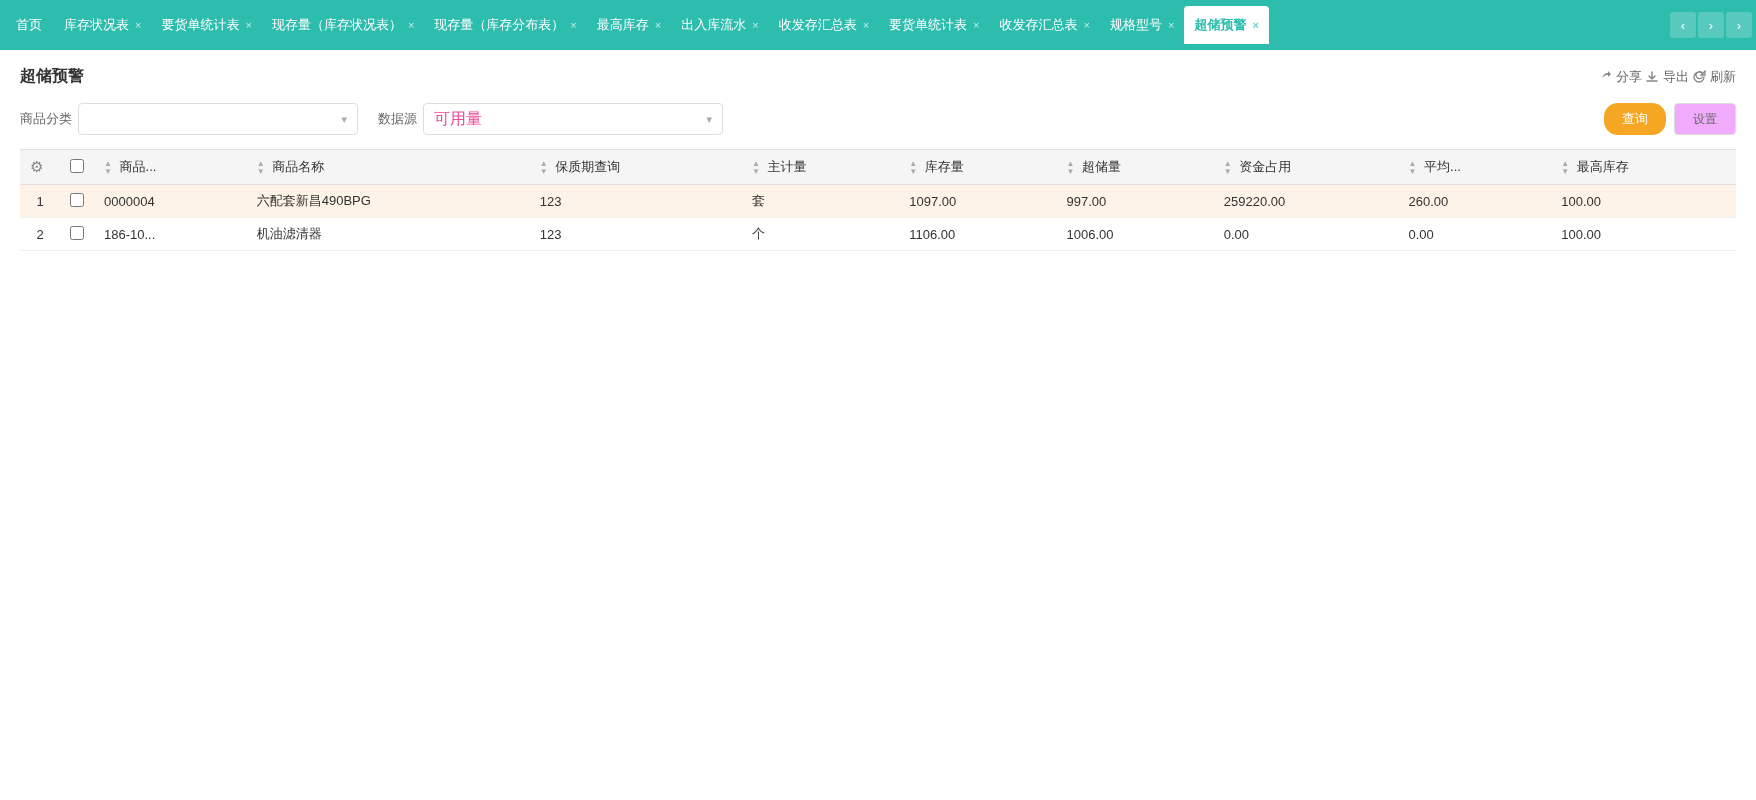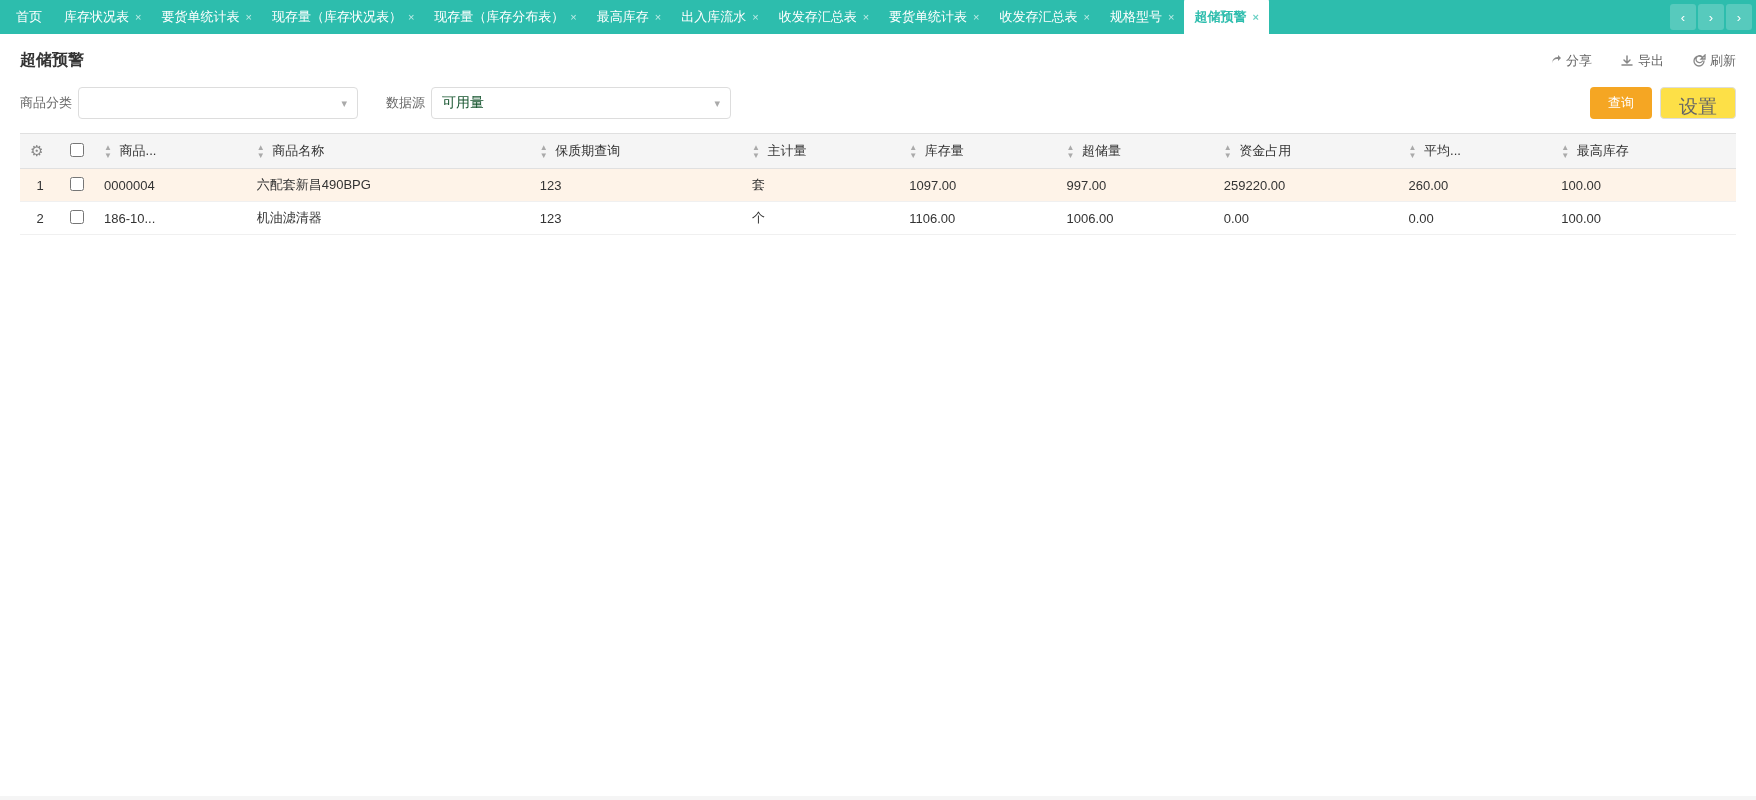--- a/index.html
+++ b/index.html
@@ -3,21 +3,21 @@
   <meta charset="utf-8">
   <style>
     * { box-sizing: border-box; margin: 0; padding: 0; }
     body { font-family: 'Microsoft YaHei', Arial, sans-serif; font-size: 13px; background: #f5f5f5; color: #333; overflow-x: hidden; }
 
     
     .top-nav {
       display: flex;
       align-items: center;
       background: #2dbdad;
-      height: 34px;
+      height: 50px;
       padding: 0 4px;
       gap: 0;
       overflow: hidden;
     }
     .nav-item {
       display: flex;
       align-items: center;
       padding: 0 10px;
       height: 38px;
       color: #fff;
@@ -74,39 +74,39 @@
       justify-content: space-between;
       margin-bottom: 16px;
     }
     .page-title {
       font-size: 16px;
       font-weight: bold;
       color: #333;
     }
     .header-actions {
       display: flex;
-      gap: 28px;
+      gap: 3px;
       align-items: flex-start;
     }
     .header-action-btn {
       display: flex;
       align-items: center;
       gap: 4px;
       color: #666;
       cursor: pointer;
       font-size: 13px;
       background: none;
       border: none;
     }
 
     
     .filter-row {
       display: flex;
       align-items: flex-start;
-      gap: 28px;
+      gap: 20px;
       margin-bottom: 14px;
     }
     .filter-group {
       display: flex;
       align-items: center;
       gap: 6px;
     }
     .filter-label {
       color: #666;
       font-size: 13px;
@@ -122,40 +122,40 @@
       cursor: pointer;
       width: 280px;
       justify-content: space-between;
       height: 32px;
     }
     .filter-select-wide {
       width: 300px;
     }
     .filter-select-text { color: #999; font-size: 13px; }
     .filter-select-arrow { color: #aaa; font-size: 11px; }
-    .filter-select-value { color: #14532d; font-size: 14px; }
+    .filter-select-value { color: #ec4899; font-size: 16px; }
 
     .query-btn {
       background: #f5a623;
       color: #fff;
       border: none;
       padding: 0 18px;
-      border-radius: 4px;
+      border-radius: 14px;
       cursor: pointer;
       font-size: 13px;
       height: 32px;
     }
     .settings-btn {
-      background: #fde047;
+      background: #f0abfc;
       color: #666;
       border: 1px solid #ddd;
       padding: 6px 18px;
       border-radius: 4px;
       cursor: pointer;
-      font-size: 19px;
+      font-size: 12px;
       height: 32px;
     }
 
     .filter-buttons {
       margin-left: auto;
       display: flex;
       gap: 8px;
     }
 
     

